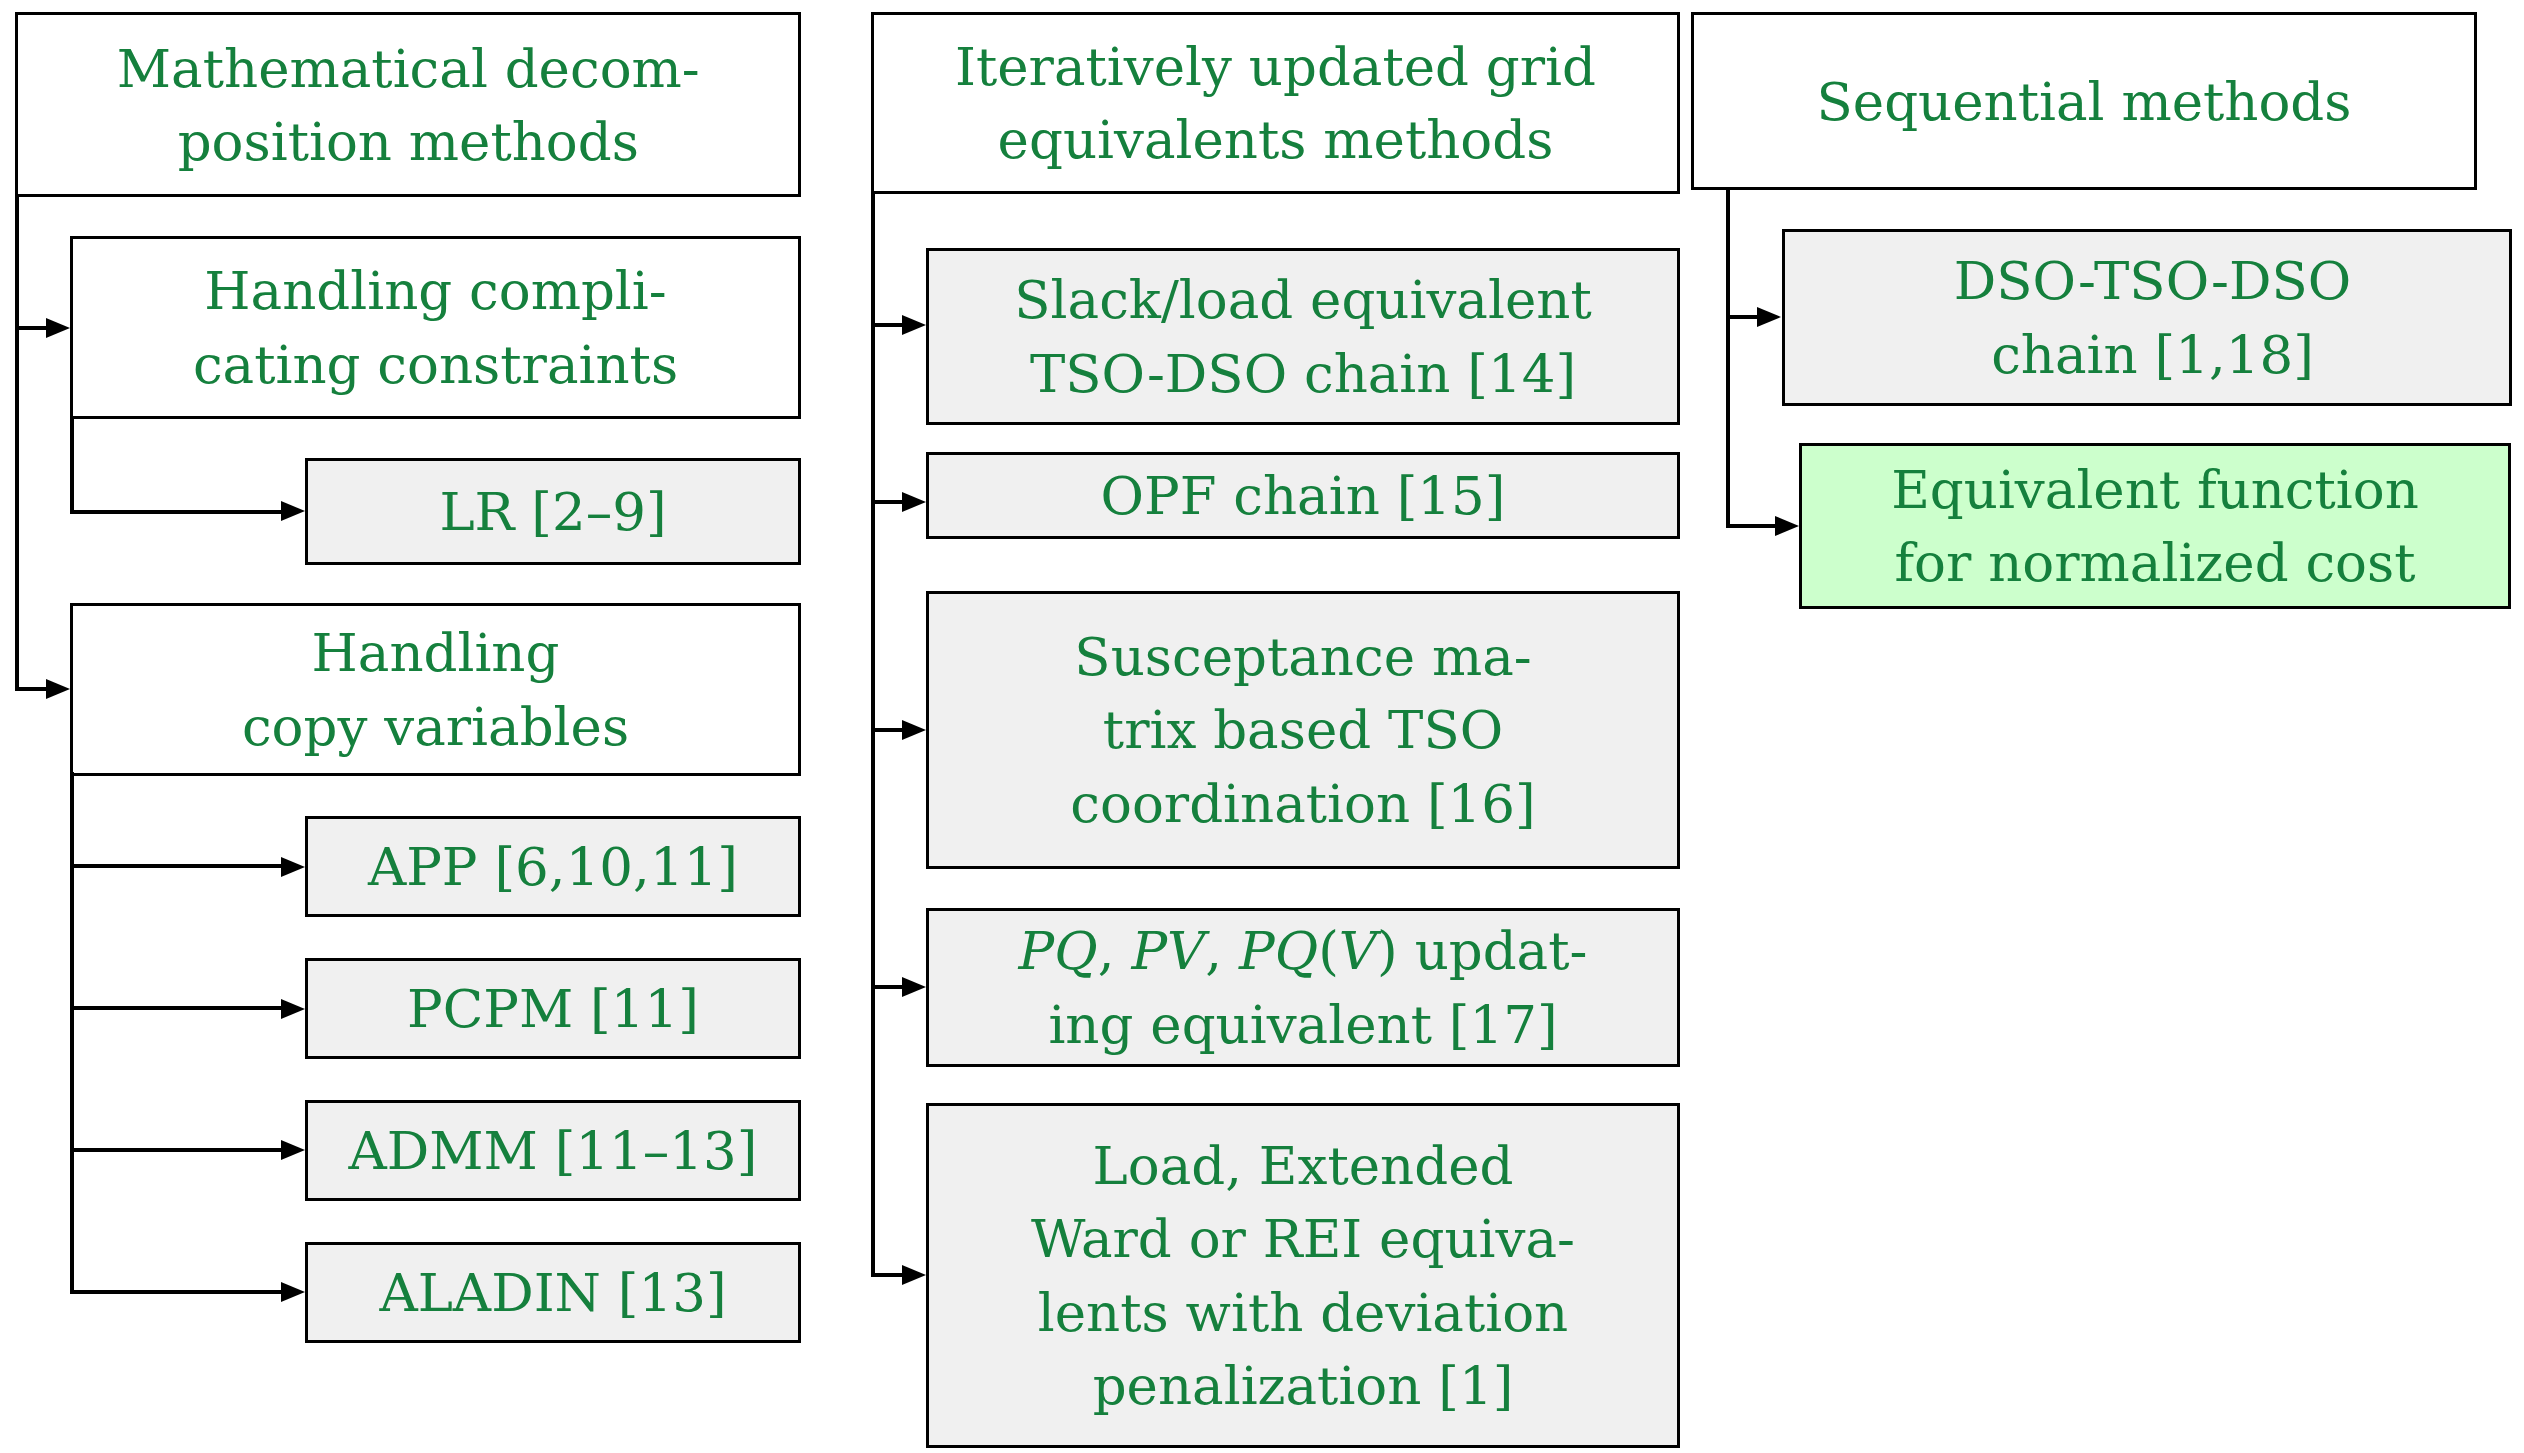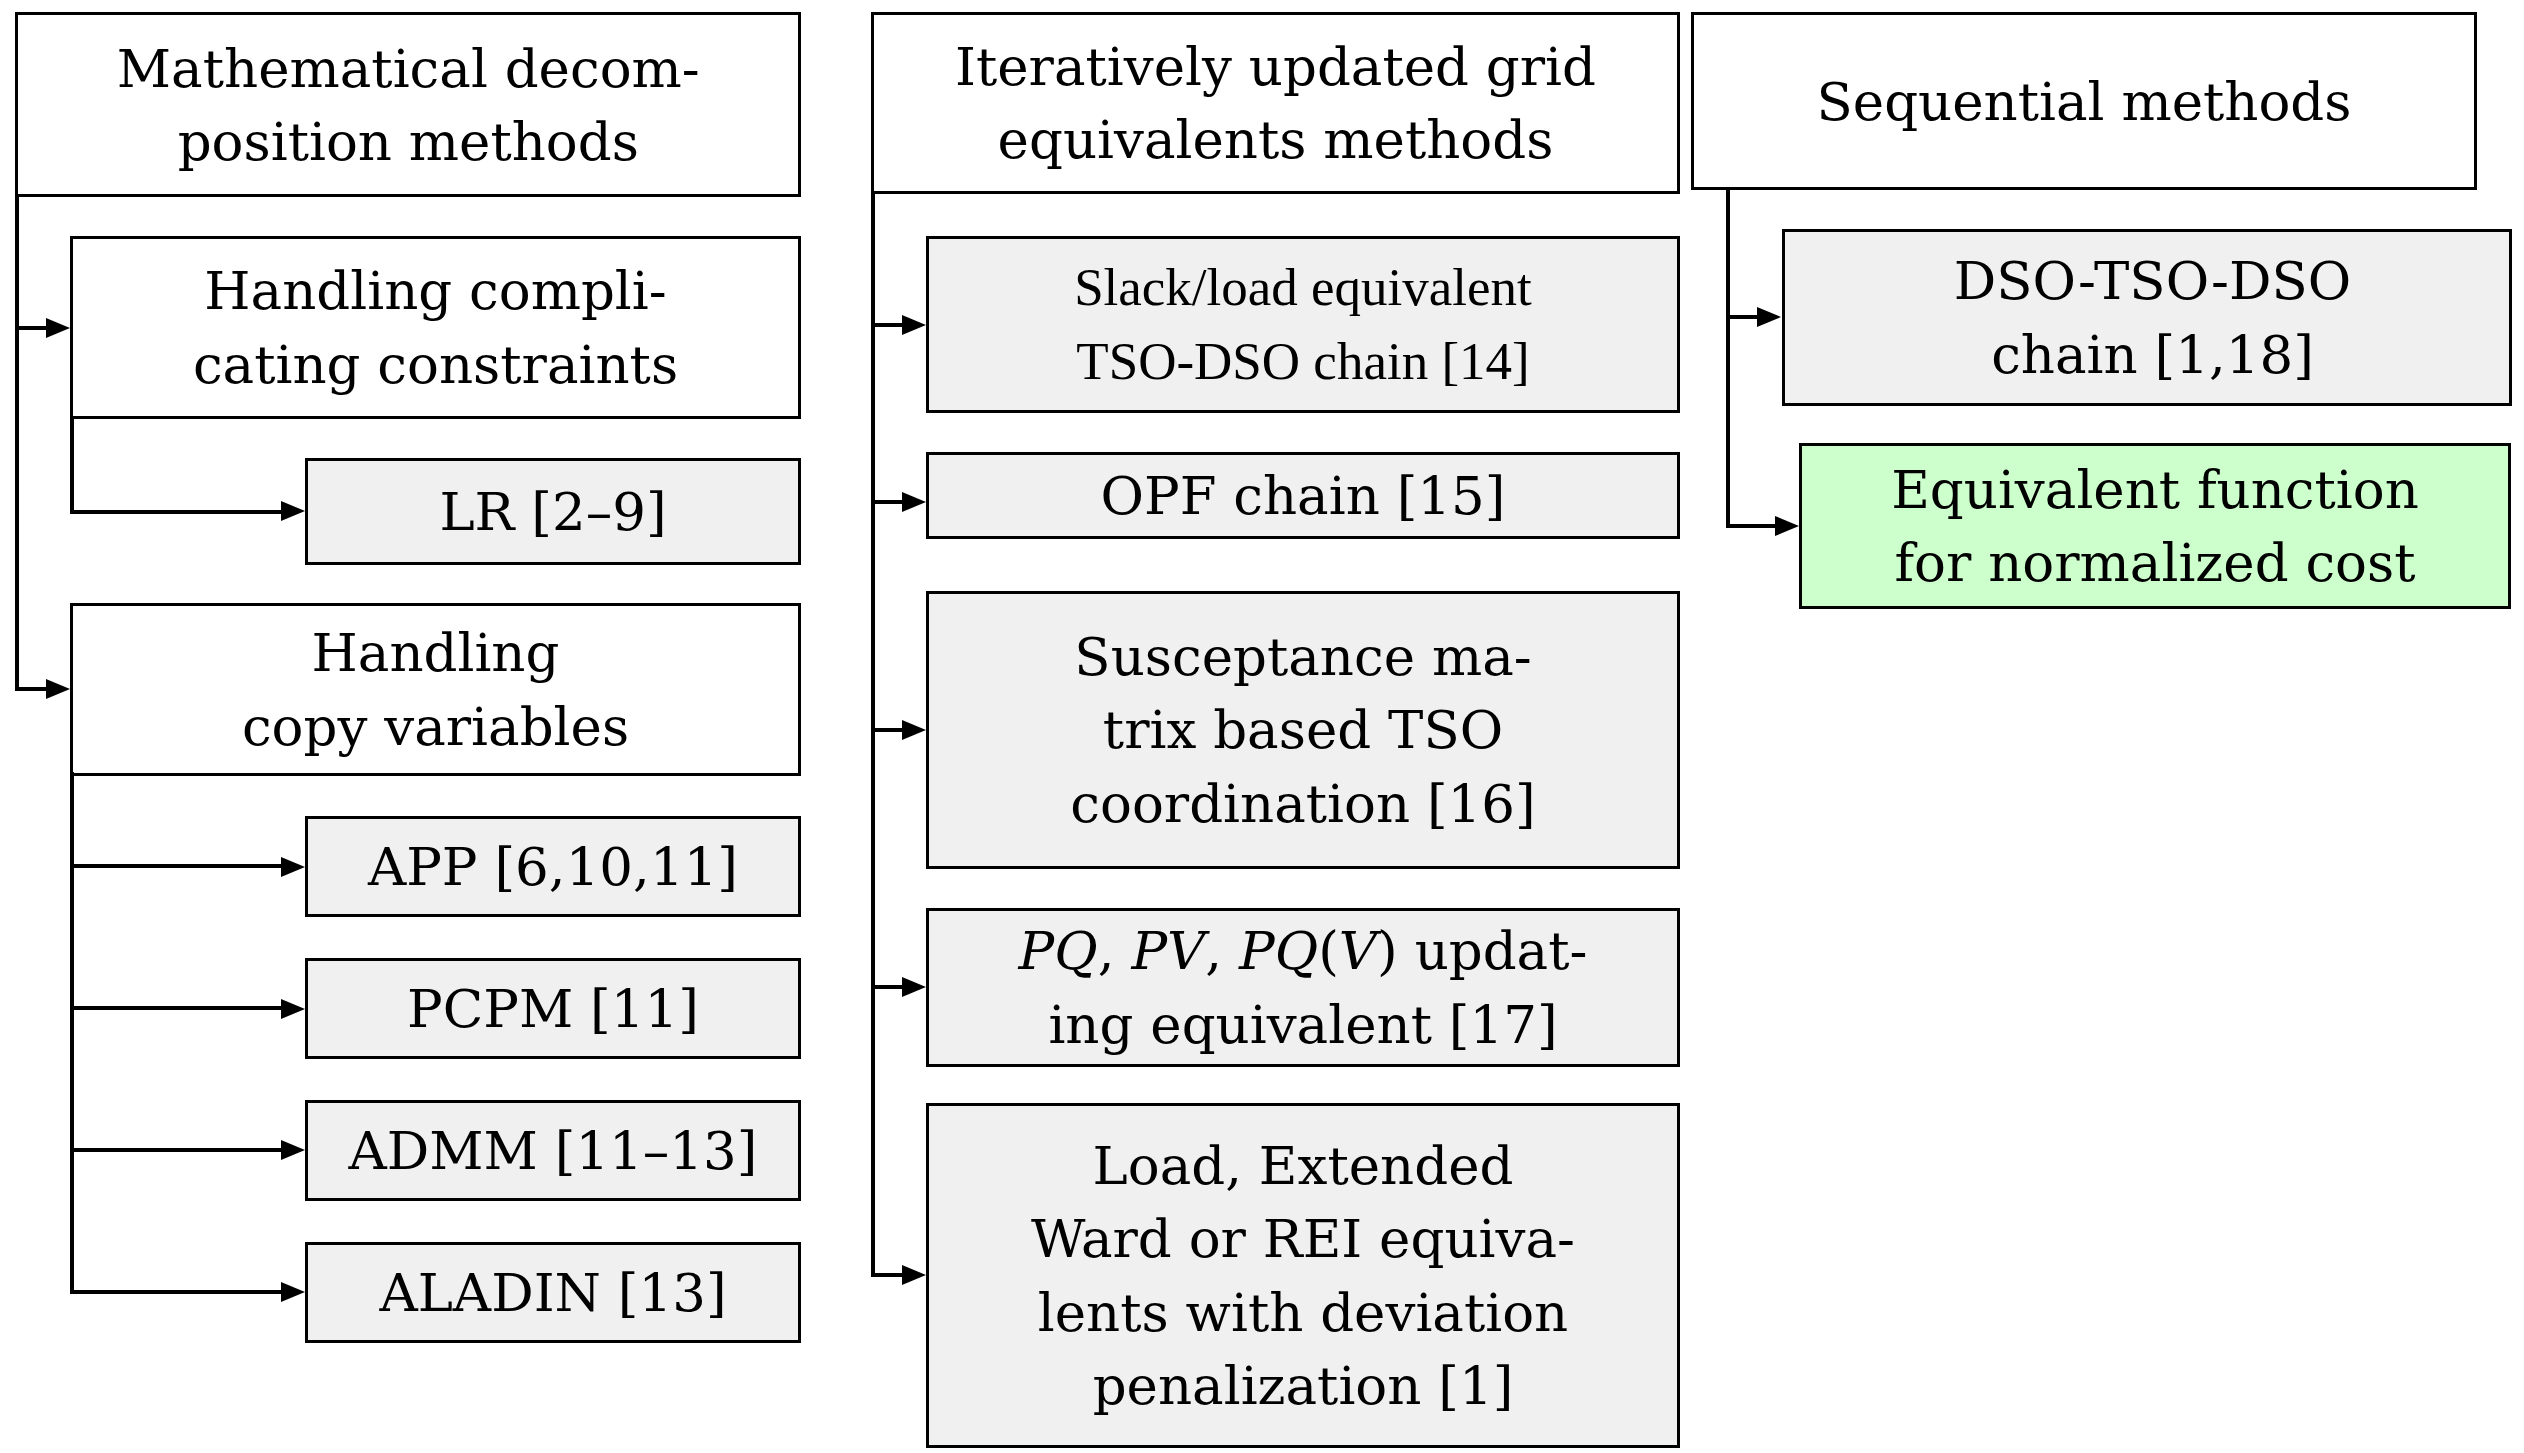--- a/index.html
+++ b/index.html
@@ -1,21 +1,21 @@
 <!DOCTYPE html>
 <html style="--bg: #ffffff; --line: #000000; --leaf: #f0f0f0; --hl: #ccffcc; --box: #ffffff;font-size:12.2px"><head>
 <meta charset="utf-8">
 <style>
   html,body{margin:0;padding:0;background:#fff;}
   .canvas{
     position:relative;
     width:2525px;height:1454px;
     background:var(--bg,#ffffff);
     font-family:"DejaVu Serif", serif;
-    color:#000000;
+    color:#15803d;
     overflow:hidden;
   }
   .box{
     position:absolute;
     box-sizing:border-box;
     border:3.8px solid var(--line,#000000);
     background:var(--box,#ffffff);
     display:flex;
     flex-direction:column;
     justify-content:center;
@@ -95,21 +95,21 @@
   <div class="hline" style="left:70px;top:1148px;width:214px;height:3.8px;"></div>
   <div class="arrow" style="left:281px;top:1140px;"></div>
   <div class="hline" style="left:70px;top:1290px;width:214px;height:3.8px;"></div>
   <div class="arrow" style="left:281px;top:1282px;"></div>
 
   <div class="box" style="left:871px;top:12.2px;width:809px;height:182px;">
     <span class="bline">Iteratively updated grid</span>
     <span class="bline">equivalents methods</span>
   </div>
 
-  <div class="box gray" style="left:926px;top:236px;width:754px;height:177px;font-family:Liberation Serif, serif;">
+  <div class="box gray" style="left:926px;top:248px;width:754px;height:177px;">
     <span class="bline">Slack/load equivalent</span>
     <span class="bline">TSO-DSO chain [14]</span>
   </div>
 
   <div class="box gray" style="left:926px;top:452px;width:754px;height:87px;">
     <span class="bline">OPF chain [15]</span>
   </div>
 
   <div class="box gray" style="left:926px;top:591px;width:754px;height:278px;">
     <span class="bline">Susceptance ma-</span>

